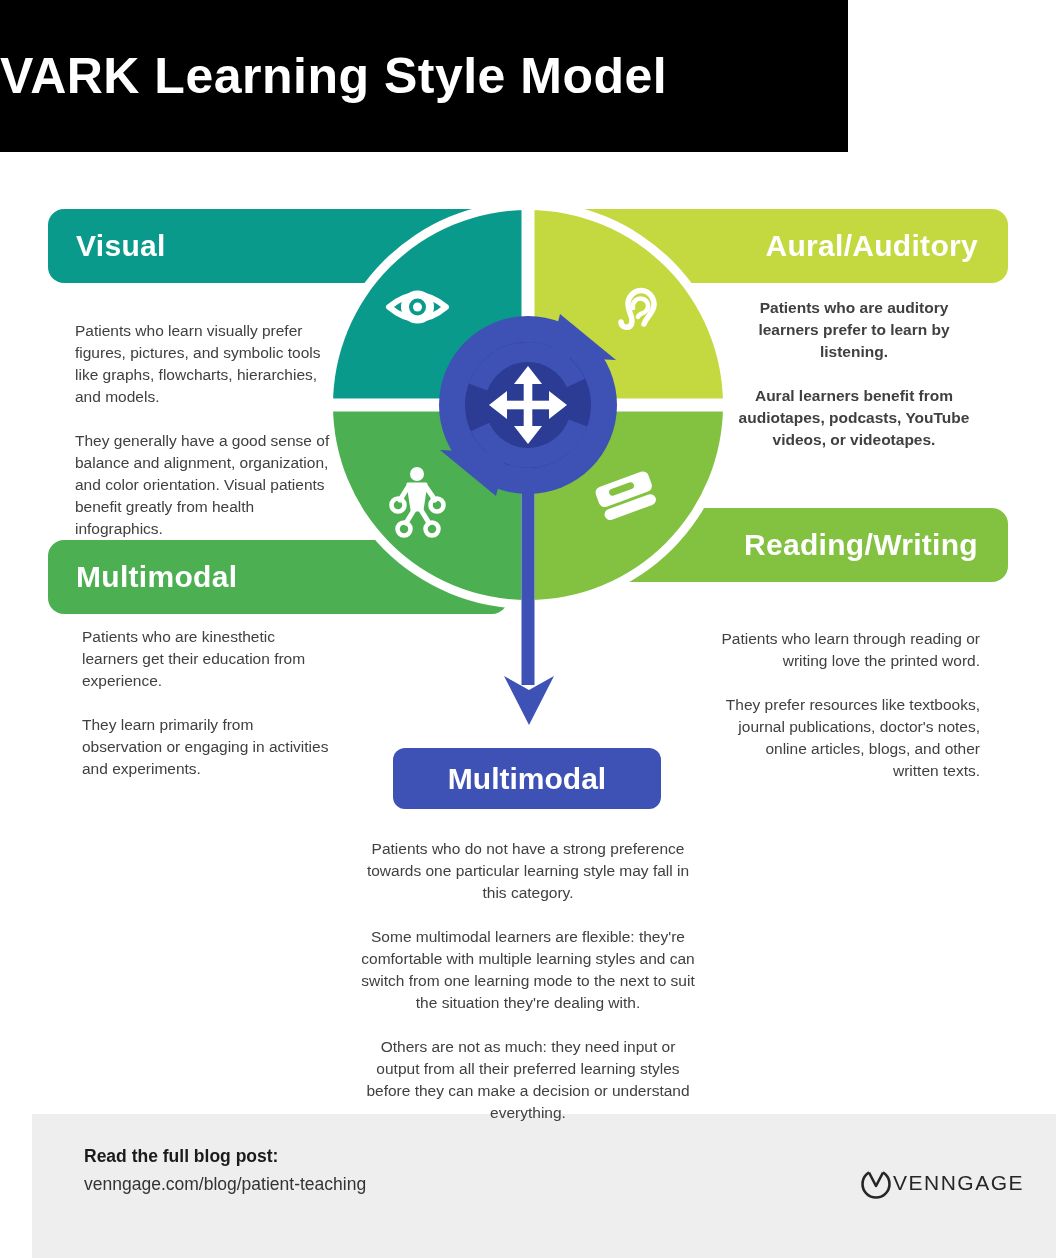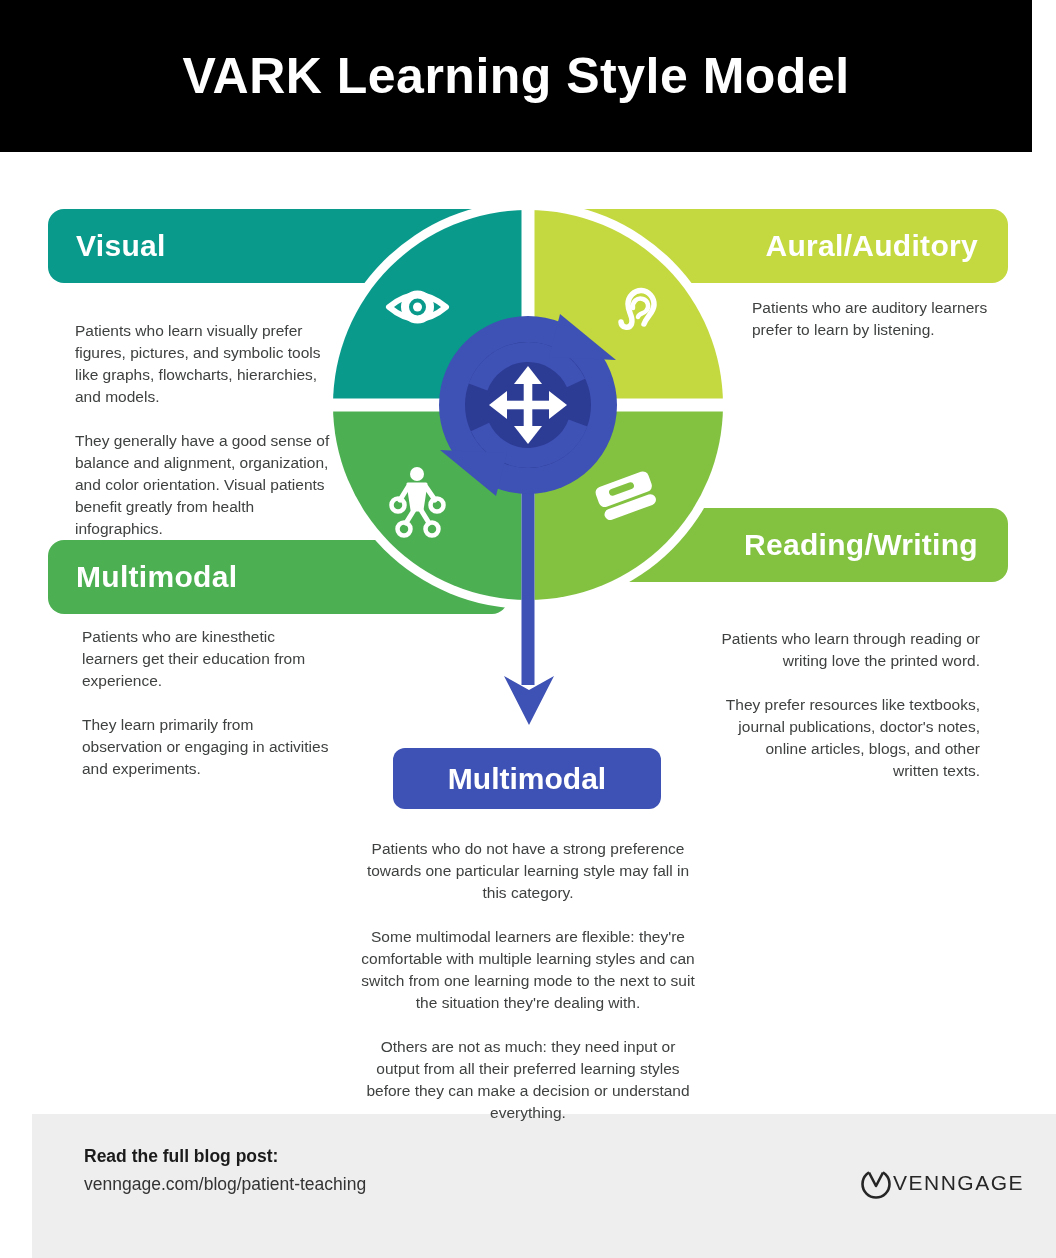--- a/index.html
+++ b/index.html
@@ -1,38 +1,38 @@
 <!DOCTYPE html>
 <html style="--teal: #099a8c; --yellowgreen: #c4d93f; --green: #4cb052; --lightgreen: #83c241; --blue: #3e51b4; --navy: #2c3b94;"><head>
 <meta charset="utf-8">
 <style>
   html,body{margin:0;padding:0;background:#fff;}
   .poster{
     position:relative;width:1056px;height:1258px;overflow:hidden;
     background:#ffffff;font-family:"Liberation Sans","DejaVu Sans",sans-serif;
   }
   
-  .header{position:absolute;left:0;top:0;width:1032px;height:152px;background:#000;display:flex;align-items:center;justify-content:center;}
+  .header{position:absolute;left:0;top:0;width:848px;height:152px;background:#000;display:flex;align-items:center;}
   .header h1{margin:0;color:#fff;font-size:50px;font-weight:bold;letter-spacing:.5px;}
   
   .banner{position:absolute;height:74px;border-radius:16px;display:flex;align-items:center;z-index:1;}
   .banner span{color:#fff;font-size:30px;font-weight:bold;letter-spacing:.3px;}
   .banner.left span{padding-left:28px;}
   .banner.right{justify-content:flex-end;}
   .banner.right span{padding-right:30px;}
   .banner-visual{left:48px;top:209px;width:460px;background:var(--teal);}
   .banner-aural{left:548px;top:209px;width:460px;background:var(--yellowgreen);}
   .banner-kinesthetic{left:48px;top:540px;width:460px;background:var(--green);}
   .banner-reading{left:548px;top:508px;width:460px;background:var(--lightgreen);}
   
   .tblock{position:absolute;z-index:3;color:#3f4040;font-size:15.5px;line-height:22px;}
   .tblock p{margin:0 0 22px 0;}
   .tblock p:last-child{margin-bottom:0;}
   .tb-visual{left:75px;top:292px;width:255px;text-align:left;margin-top:28px;}
-  .tb-aural{left:752px;top:297px;width:252px;text-align:left;}
+  .tb-aural{left:728px;top:297px;width:252px;text-align:center;font-weight:bold;}
   .tb-kinesthetic{left:82px;top:626px;width:250px;text-align:left;}
   .tb-reading{left:716px;top:628px;width:264px;text-align:right;}
   .tb-multimodal{left:358px;top:838px;width:340px;text-align:center;}
   
   .banner-multimodal{position:absolute;left:393px;top:748px;width:268px;height:61px;border-radius:12px;
     background:var(--blue);display:flex;align-items:center;justify-content:center;z-index:3;}
   .banner-multimodal span{color:#fff;font-size:30px;font-weight:bold;}
   
   .diagram-svg{position:absolute;left:0;top:0;z-index:2;pointer-events:none;}
   
@@ -64,20 +64,21 @@
   <div class="banner right banner-reading">
     <span>Reading/Writing</span>
   </div>
 
   <div class="tblock tb-visual">
     <p>Patients who learn visually prefer figures, pictures, and symbolic tools like graphs, flowcharts, hierarchies, and models.</p>
     <p>They generally have a good sense of balance and alignment, organization, and color orientation. Visual patients benefit greatly from health infographics.</p>
   </div>
   <div class="tblock tb-aural">
     <p>Patients who are auditory learners prefer to learn by listening.</p>
+    <p>Aural learners benefit from audiotapes, podcasts, YouTube videos, or videotapes.</p>
   </div>
   <div class="tblock tb-kinesthetic">
     <p>Patients who are kinesthetic learners get their education from experience.</p>
     <p>They learn primarily from observation or engaging in activities and experiments.</p>
   </div>
   <div class="tblock tb-reading">
     <p>Patients who learn through reading or writing love the printed word.</p>
     <p>They prefer resources like textbooks, journal publications, doctor's notes, online articles, blogs, and other written texts.</p>
   </div>
 

